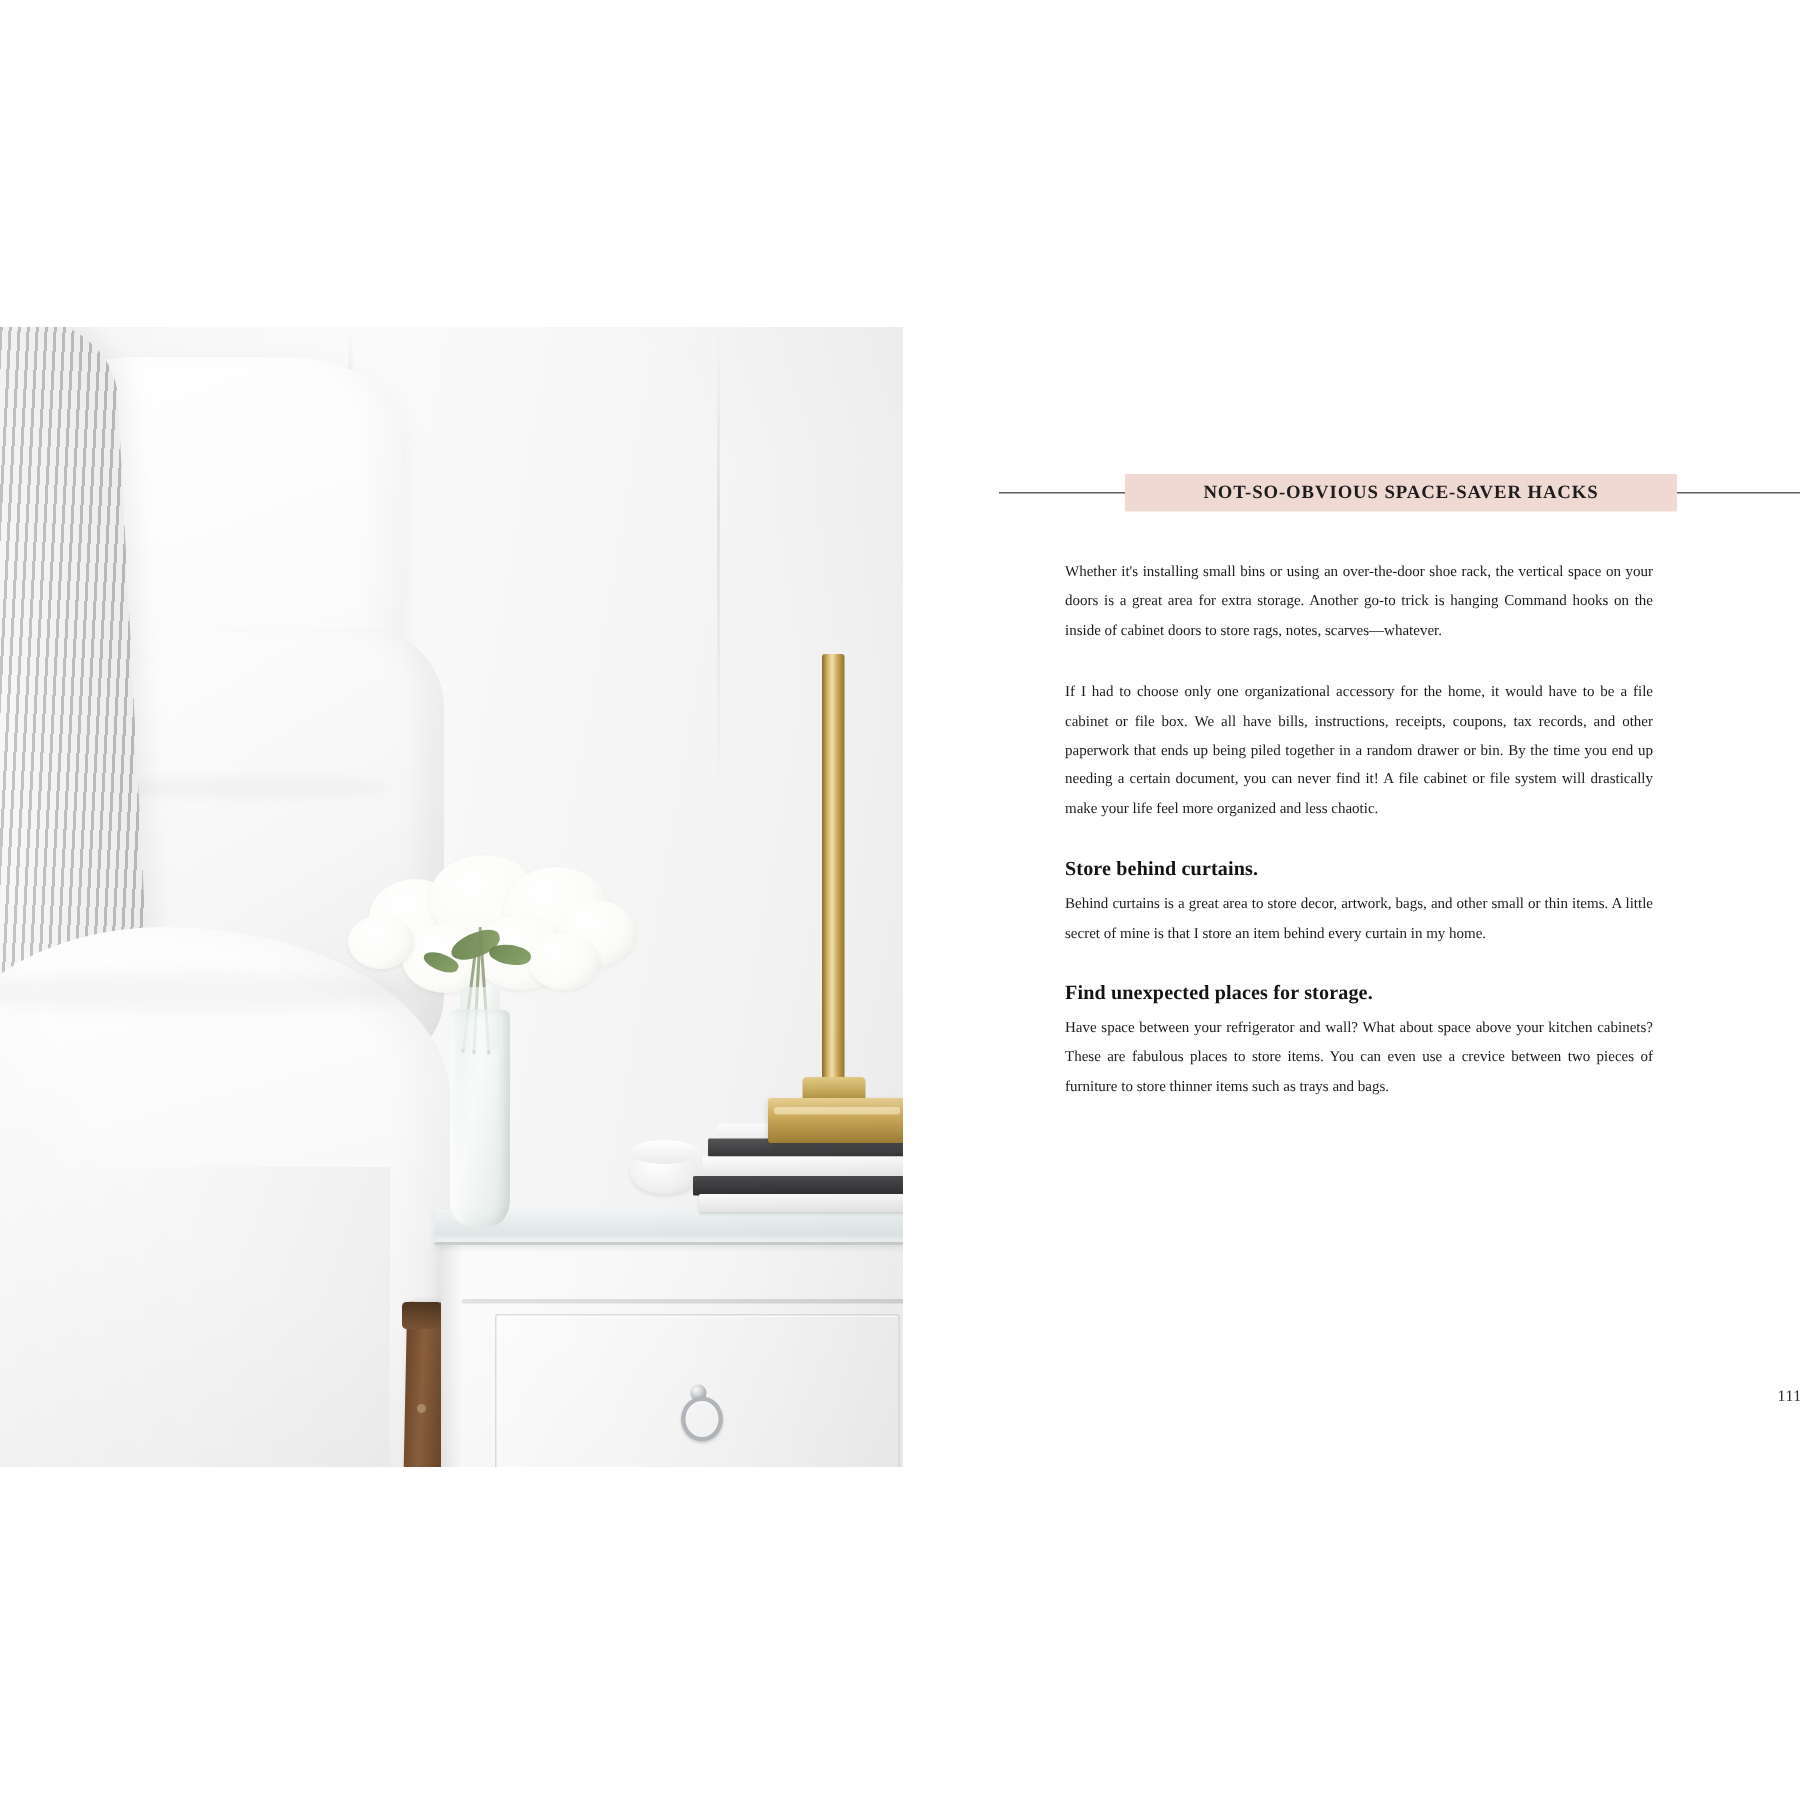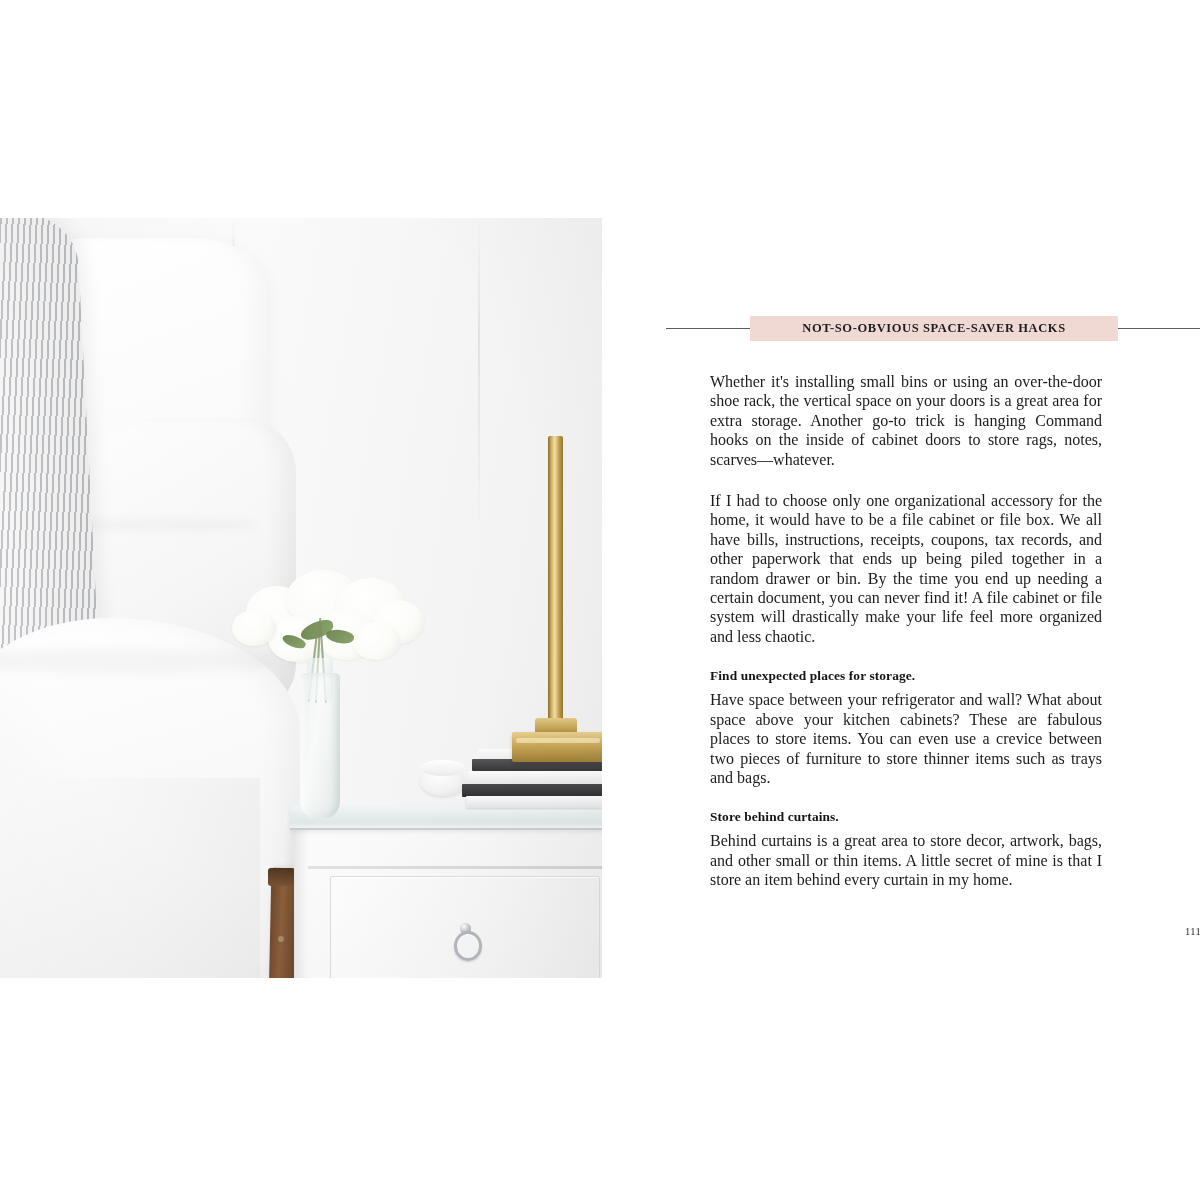--- a/index.html
+++ b/index.html
@@ -418,21 +418,21 @@
   .sec-head {
     font-family: "Liberation Serif", serif;
     font-weight: 700;
     font-size: 13.4px;
     color: #141414;
     margin: 0 0 6px 0;
     letter-spacing: .1px;
   }
   .sec-body {
     font-family: "Liberation Serif", serif;
-    font-size: 16px;
+    font-size: 10px;
     line-height: 19.4px;
     color: #1b1b1b;
     margin: 0;
     text-align: justify;
     text-justify: inter-word;
     hyphens: auto;
   }
   .folio {
     position: absolute;
     left: 540px;
@@ -537,27 +537,27 @@
 
       <div class="sec">
         <p class="sec-body">Whether it's installing small bins or using an over-the-door shoe rack, the vertical space on your doors is a great area for extra storage. Another go-to trick is hanging Command hooks on the inside of cabinet doors to store rags, notes, scarves—whatever.</p>
       </div>
 
       <div class="sec">
         <p class="sec-body">If I had to choose only one organizational accessory for the home, it would have to be a file cabinet or file box. We all have bills, instructions, receipts, coupons, tax records, and other paperwork that ends up being piled together in a random drawer or bin. By the time you end up needing a certain document, you can never find it! A file cabinet or file system will drastically make your life feel more organized and less chaotic.</p>
       </div>
 
       <div class="sec">
+        <p class="sec-head">Store behind curtains.</p>
+        <p class="sec-body">Behind curtains is a great area to store decor, artwork, bags, and other small or thin items. A little secret of mine is that I store an item behind every curtain in my home.</p>
+      </div>
+
+      <div class="sec">
         <p class="sec-head">Find unexpected places for storage.</p>
         <p class="sec-body">Have space between your refrigerator and wall? What about space above your kitchen cabinets? These are fabulous places to store items. You can even use a crevice between two pieces of furniture to store thinner items such as trays and bags.</p>
       </div>
 
-      <div class="sec">
-        <p class="sec-head">Store behind curtains.</p>
-        <p class="sec-body">Behind curtains is a great area to store decor, artwork, bags, and other small or thin items. A little secret of mine is that I store an item behind every curtain in my home.</p>
-      </div>
-
     </div>
 
     <div class="folio">111</div>
   </div>
 
 </div>
 
 </body></html>

